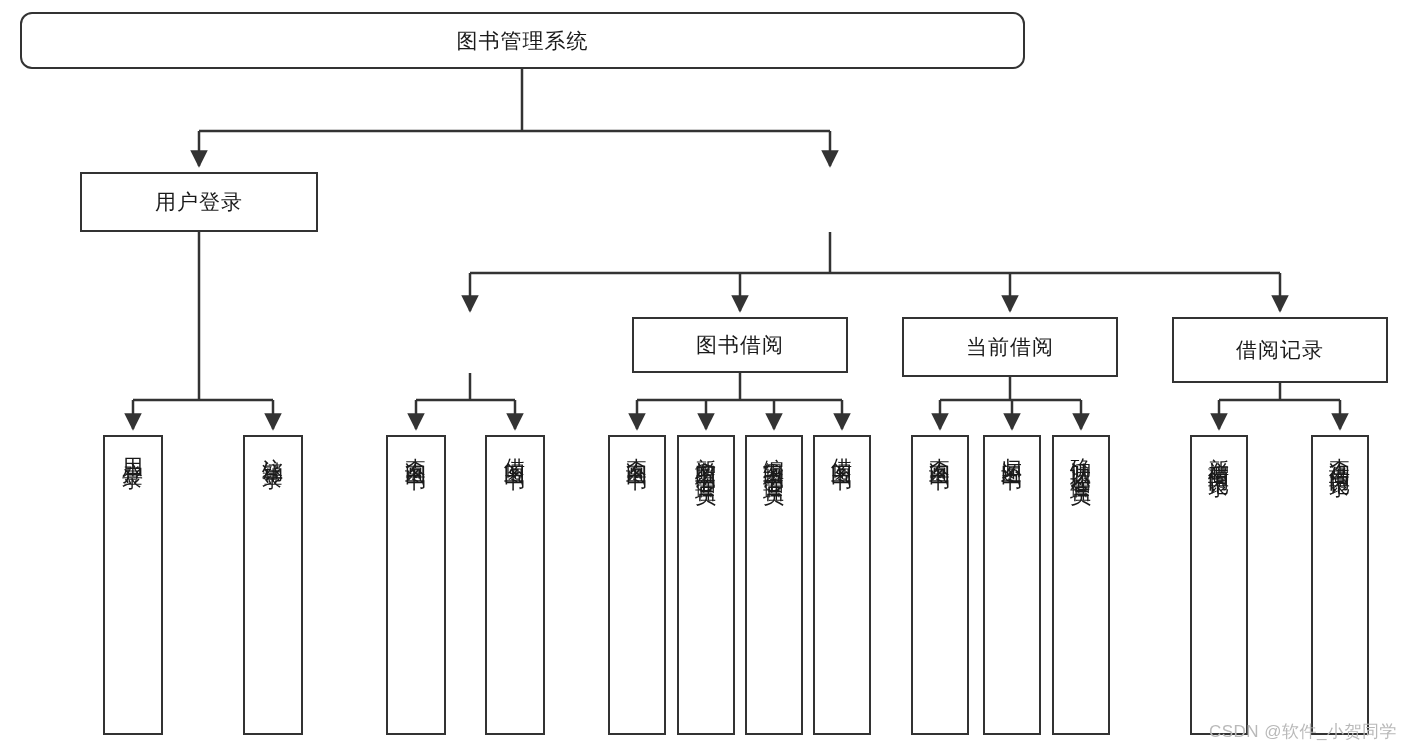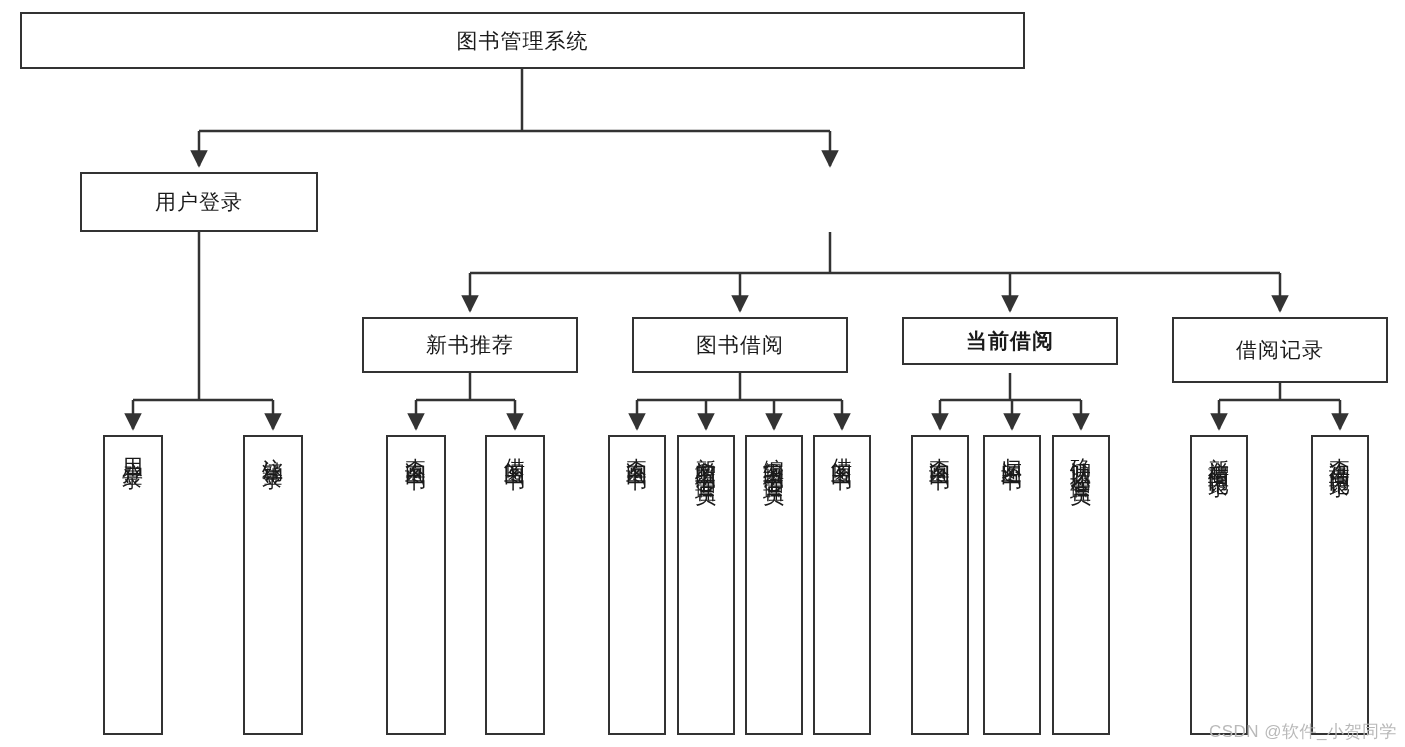--- a/index.html
+++ b/index.html
@@ -117,27 +117,26 @@
       <path d="M 1012 400 L 1012 429" marker-end="url(#arrow)"></path>
       <path d="M 1081 400 L 1081 429" marker-end="url(#arrow)"></path>
 
       <path d="M 1280 373 L 1280 400"></path>
       <path d="M 1219 400 L 1340 400"></path>
       <path d="M 1219 400 L 1219 429" marker-end="url(#arrow)"></path>
       <path d="M 1340 400 L 1340 429" marker-end="url(#arrow)"></path>
     </g>
   </svg>
 
-  <div class="node horiz" style="left:20px;top:12px;width:1005px;height:57px;">图书管理系统</div>
+  <div class="node horiz" style="left:20px;top:12px;width:1005px;height:57px;border-radius:12px;">图书管理系统</div>
 
   <div class="node horiz" style="left:80px;top:172px;width:238px;height:60px;">用户登录</div>
 
-  <div class="node horiz" style="left:362px;top:317px;width:216px;height:56px;">新书推荐</div>
   <div class="node horiz" style="left:632px;top:317px;width:216px;height:56px;">图书借阅</div>
-  <div class="node horiz" style="left:902px;top:317px;width:216px;height:48px;font-weight:bold;">当前借阅</div>
+  <div class="node horiz" style="left:902px;top:317px;width:216px;height:60px;">当前借阅</div>
   <div class="node horiz" style="left:1172px;top:317px;width:216px;height:66px;">借阅记录</div>
 
   <div class="node vert" style="left:103px;top:435px;width:60px;height:300px;">
     <span class="vlabel">用户登录</span>
   </div>
   <div class="node vert" style="left:243px;top:435px;width:60px;height:300px;">
     <span class="vlabel">注销登录</span>
   </div>
 
   <div class="node vert" style="left:386px;top:435px;width:60px;height:300px;">

